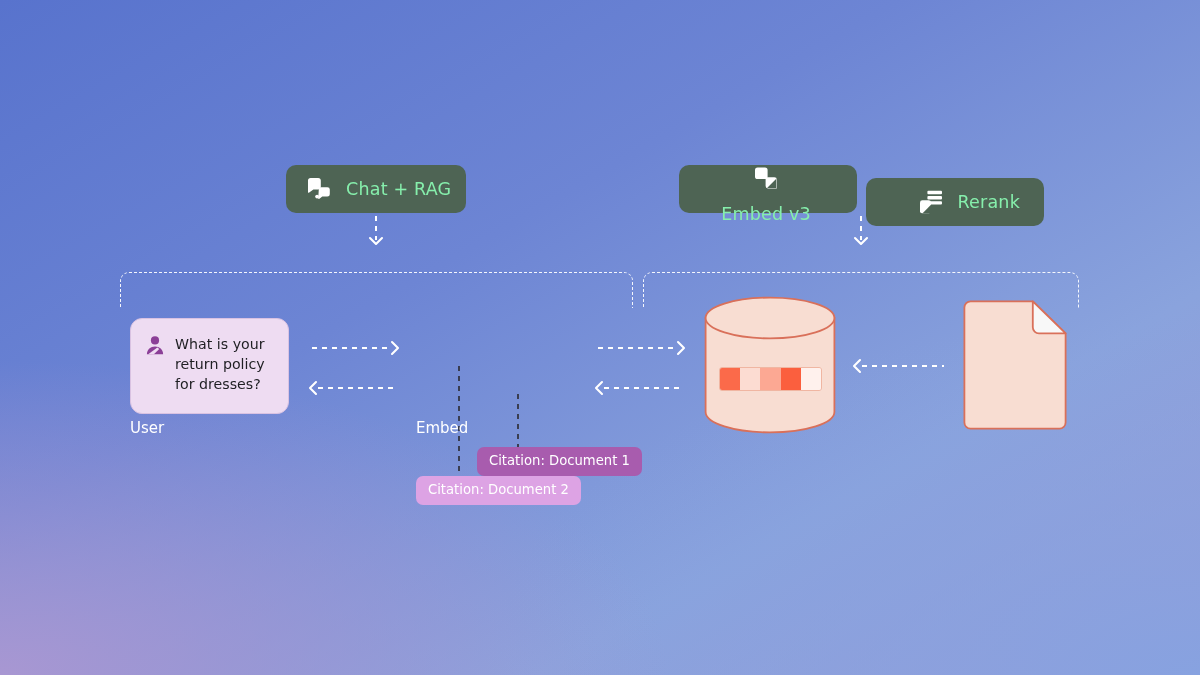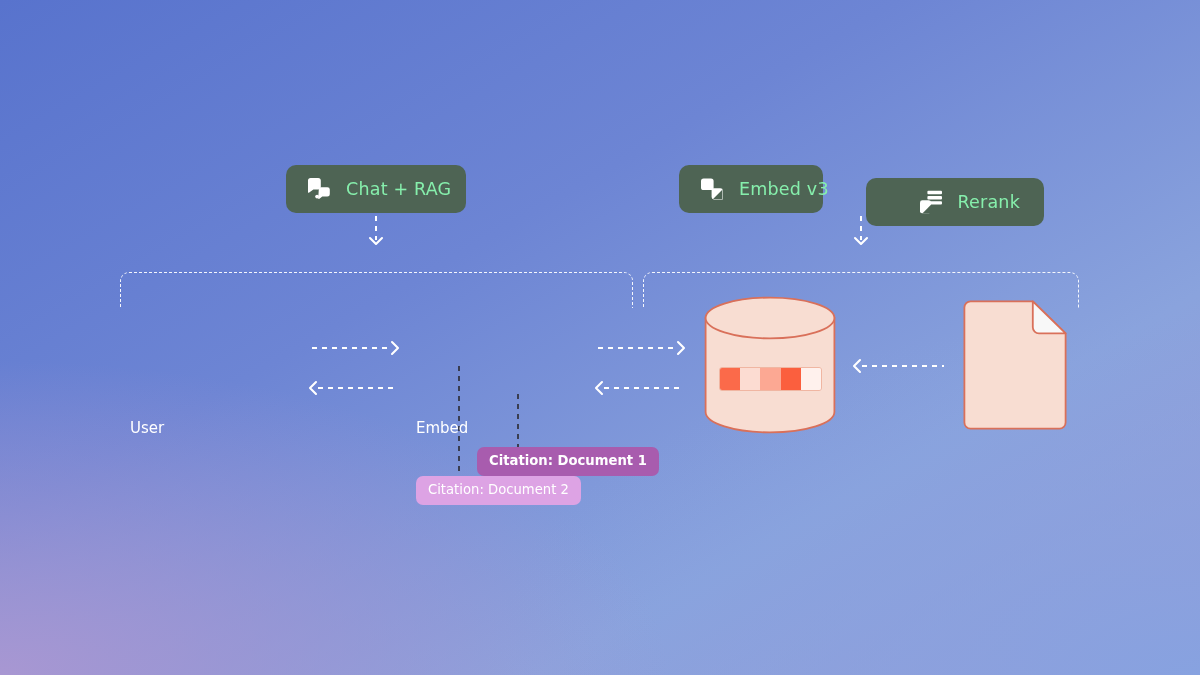--- a/index.html
+++ b/index.html
@@ -34,21 +34,21 @@
     padding: 0 24px 0 20px;
     color: #86efac;
     font-size: 17.5px;
     letter-spacing: .2px;
     white-space: nowrap;
   }
   .pill .glyph { width: 26px; height: 26px; flex: none; display: block; }
   .pill-label { line-height: 1; position: relative; top: 1px; }
 
   #pill-chat   { left: 286px; top: 165px; width: 180px; }
-  #pill-embed  { left: 679px; top: 165px; width: 144px; }
+  #pill-embed  { left: 679px; top: 165px; width: 178px; flex-direction: column; }
   #pill-rerank { left: 866px; top: 178px; width: 178px; justify-content: flex-end; }
 
   
   .group-box {
     position: absolute;
     border: 1.6px dashed rgba(255,255,255,.92);
     border-bottom: none;
     border-radius: 9px 9px 0 0;
   }
   #group-left  { left: 120px; top: 272px; width: 513px; height: 36px; }
@@ -98,21 +98,21 @@
   
   .citation {
     position: absolute;
     border-radius: 7px;
     color: #ffffff;
     font-size: 13.2px;
     padding: 7px 12px;
     white-space: nowrap;
     line-height: 1.1;
   }
-  #citation-1 { left: 477px; top: 447px; background: #a85cae; font-weight: bold; }
+  #citation-1 { left: 477px; top: 447px; background: #a85cae; }
   #citation-2 { left: 416px; top: 476px; background: #dda3e4; }
 
   
   #cylinder { position: absolute; left: 704px; top: 296px; width: 132px; height: 138px; }
   #cyl-bar {
     position: absolute;
     left: 719px; top: 367px;
     width: 103px; height: 24px;
     border-radius: 3px;
     overflow: hidden;
@@ -209,20 +209,30 @@
     </g>
 
     <g>
       <line x1="459" y1="366" x2="459" y2="482" stroke="#2f2f3a" stroke-width="1.7" stroke-dasharray="5 5"></line>
     </g>
     <g>
       <line x1="518" y1="394" x2="518" y2="450" stroke="#2f2f3a" stroke-width="1.7" stroke-dasharray="5 5"></line>
     </g>
   </svg>
 
+  <div class="bubble" id="bubble-user">
+    <svg class="avatar" viewBox="0 0 20 20">
+      <circle cx="10" cy="5.4" r="4.1" fill="#8b3f97"></circle>
+      <path d="M1.9 19.2c0-4.6 3.7-7.6 8.1-7.6s8.1 3 8.1 7.6z" fill="#8b3f97"></path>
+      <path d="M3.2 19.2 12.4 12.4l1.9 1.6-5.4 5.2z" fill="#eedcf2"></path>
+    </svg>
+    <div class="body">
+      <p>What is your return policy for dresses?</p>
+    </div>
+  </div>
   <div class="caption" id="caption-user">User</div>
 
   <div class="caption" id="caption-chat">Embed</div>
 
   <div class="citation" id="citation-1">Citation: Document 1</div>
   <div class="citation" id="citation-2">Citation: Document 2</div>
 
   <svg id="cylinder" viewBox="0 0 132 138">
     <path d="M1.6 22v94c0 11.3 28.6 20.4 64.4 20.4S130.4 127.3 130.4 116V22z" fill="#f8ddd2" stroke="#d9705a" stroke-width="1.8"></path>
     <ellipse cx="66" cy="22" rx="64.4" ry="20.4" fill="#f8ddd2" stroke="#d9705a" stroke-width="1.8"></ellipse>

